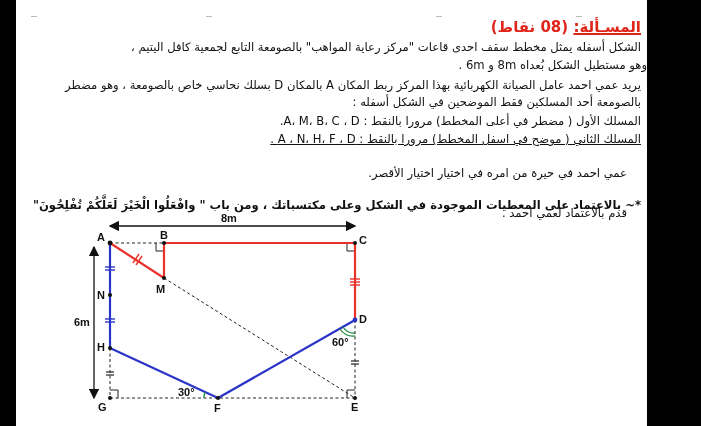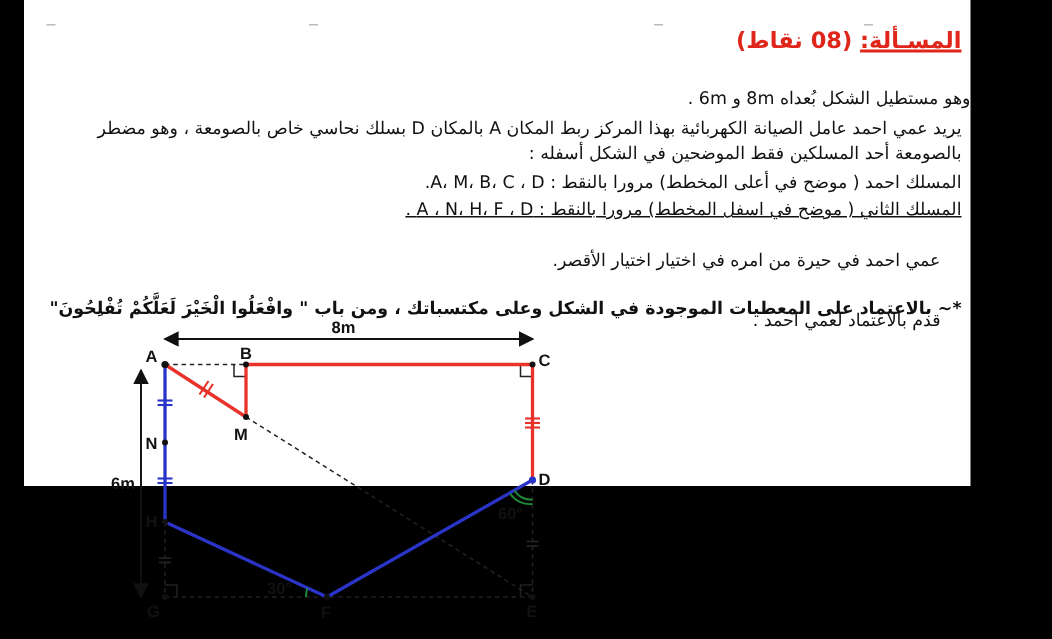--- a/index.html
+++ b/index.html
@@ -2,21 +2,21 @@
 <html><head>
 <meta charset="utf-8">
 <style>
   html, body { margin: 0; padding: 0; }
   body {
     width: 701px; height: 426px; overflow: hidden;
     background: #000000; position: relative;
     font-family: "DejaVu Sans", "Liberation Sans", sans-serif;
   }
   .page {
-    position: absolute; left: 16px; top: 0; width: 631px; height: 324px;
+    position: absolute; left: 16px; top: 0; width: 631px; height: 426px;
     background: #ffffff;
   }
   .top-marks { position: absolute; left: 0; top: 16px; width: 631px; height: 2px; }
   .top-marks span { position: absolute; top: 0; width: 6px; height: 1px; background: #bbb; }
   .rtl { direction: rtl; text-align: right; position: absolute; color: #111; white-space: nowrap; }
   .title {
     right: 6px; top: 18px; font-size: 15px; font-weight: bold; color: #e0261b;
   }
   .title .u { text-decoration: underline; text-decoration-thickness: 2px; }
   .line { font-size: 11.6px; line-height: 15px; }
@@ -33,24 +33,25 @@
       <span style="left:190px"></span>
       <span style="left:420px"></span>
       <span style="left:560px"></span>
   </div>
 
   <div class="rtl title">
     <span class="u">المسـألة:</span>
     <span>(08 نقاط)</span>
   </div>
 
+  <div class="rtl line" style="right:6px; top:40px;">الشكل أسفله يمثل مخطط سقف احدى قاعات "مركز رعاية المواهب" بالصومعة التابع لجمعية كافل اليتيم ،</div>
   <div class="rtl line" style="right:0; top:58px;">وهو مستطيل الشكل بُعداه 8m و 6m .</div>
   <div class="rtl line" style="right:6px; top:78px;">يريد عمي احمد عامل الصيانة الكهربائية بهذا المركز ربط المكان A بالمكان D بسلك نحاسي خاص بالصومعة ، وهو مضطر</div>
   <div class="rtl line" style="right:6px; top:95px;">بالصومعة أحد المسلكين فقط الموضحين في الشكل أسفله :</div>
-  <div class="rtl line" style="right:6px; top:114px;">المسلك احمد ( موضح في أعلى المخطط) مرورا بالنقط : A، M، B، C ، D.</div>
+  <div class="rtl line" style="right:6px; top:114px;">المسلك الأول ( مضطر في أعلى المخطط) مرورا بالنقط : A، M، B، C ، D.</div>
   <div class="rtl line" style="right:6px; top:132px;text-decoration:underline;">المسلك الثاني ( موضح في اسفل المخطط) مرورا بالنقط : A ، N، H، F ، D .</div>
   <div class="rtl line" style="right:20px; top:166px;">عمي احمد في حيرة من امره في اختيار اختيار الأقصر.</div>
   <div class="rtl line" style="right:6px; top:198px; font-weight:bold;margin-left:33px;">*~ بالاعتماد على المعطيات الموجودة في الشكل وعلى مكتسباتك ، ومن باب " وافْعَلُوا الْخَيْرَ لَعَلَّكُمْ تُفْلِحُونَ"</div>
   <div class="rtl line" style="right:20px; top:206px;">قدم بالاعتماد لعمي احمد .</div>
 
   <svg class="fig" width="631" height="426" viewBox="0 0 631 426">
     <defs>
       <marker id="arr" markerWidth="8" markerHeight="8" refX="7" refY="4" orient="auto-start-reverse">
         <path d="M0,0 L8,4 L0,8 z" fill="#111"></path>
       </marker>

